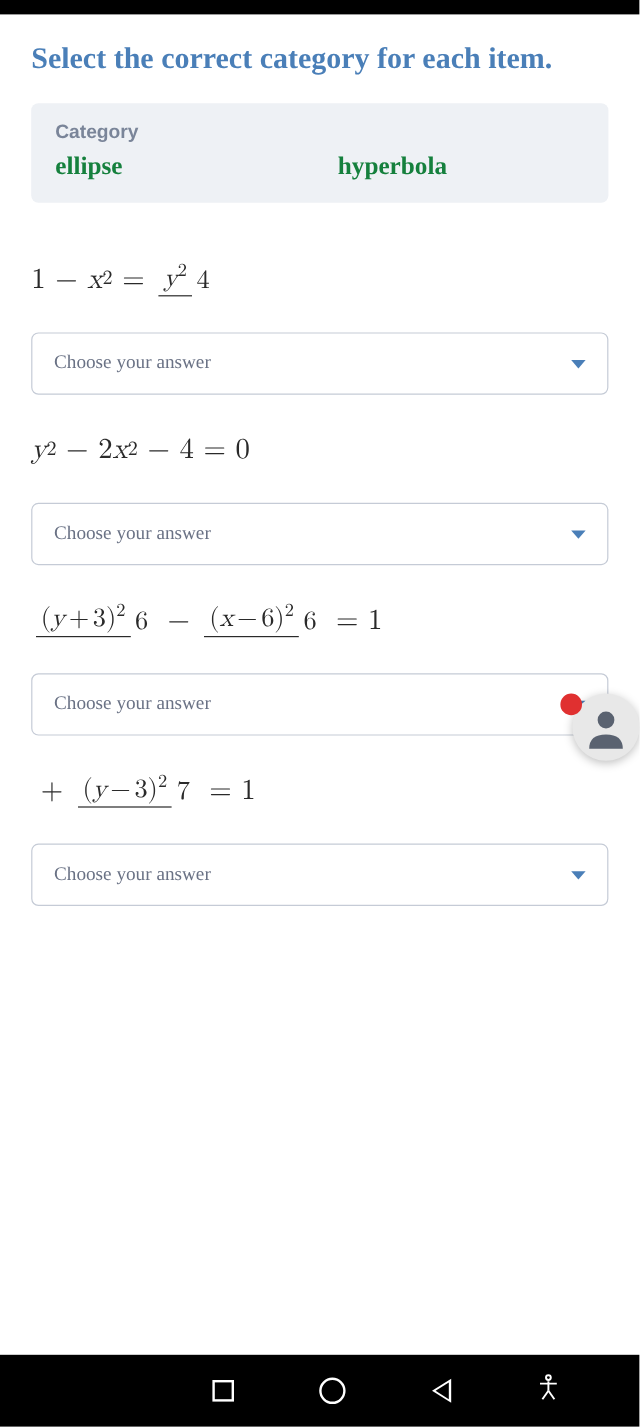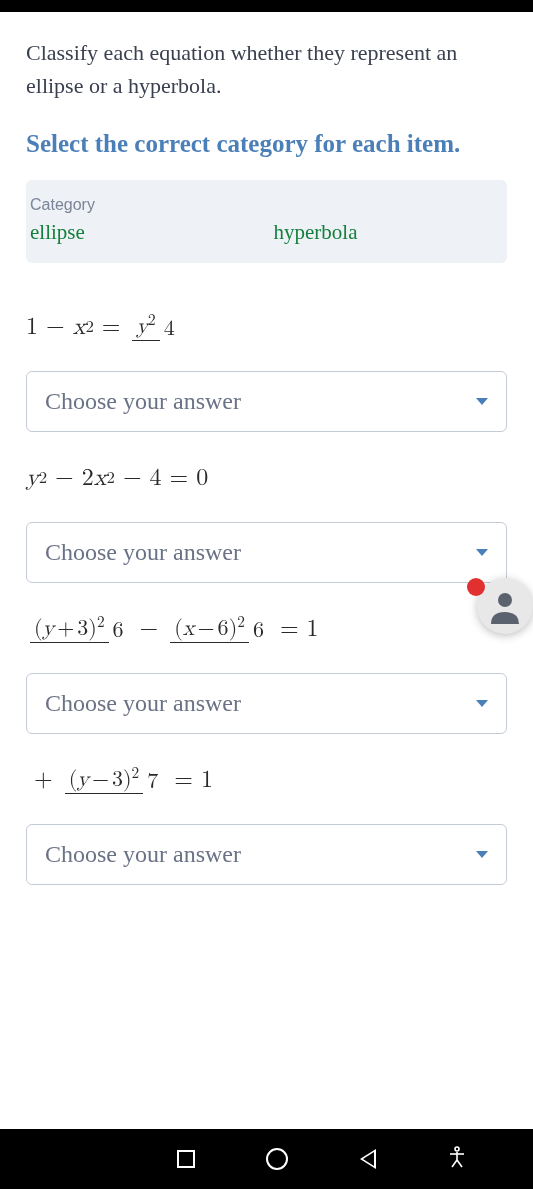--- a/index.html
+++ b/index.html
@@ -35,22 +35,23 @@
     .instruction {
       font-family: Georgia, 'Times New Roman', serif;
       font-size: 25px;
       font-weight: bold;
       color: #4a7fb8;
       margin-bottom: 22px;
     }
     .category-box {
       background: #eef1f5;
       border-radius: 6px;
-      padding: 16px 20px 18px 4px;
+      padding: 16px 20px 18px 20px;
       margin-bottom: 34px;
+      font-weight: bold;
     }
     .category-label {
       font-family: -apple-system, BlinkMacSystemFont, 'Segoe UI', sans-serif;
       font-size: 16px;
       color: #7a8599;
       margin-bottom: 6px;
     }
     .category-options {
       display: flex;
       font-family: Georgia, 'Times New Roman', serif;
@@ -101,21 +102,21 @@
       border-radius: 6px;
       padding: 16px 18px;
       display: flex;
       justify-content: space-between;
       align-items: center;
       margin-bottom: 16px;
       cursor: pointer;
     }
     .dropdown-text {
       font-family: Georgia, 'Times New Roman', serif;
-      font-size: 24px;
+      font-size: 16px;
       color: #6a7285;
     }
     .caret {
       width: 0;
       height: 0;
       border-left: 6px solid transparent;
       border-right: 6px solid transparent;
       border-top: 7px solid #4a7fb8;
     }
     .avatar {
@@ -189,21 +190,20 @@
       font-style: italic;
     }
   </style>
 </head>
 <body>
 
 <div class="status-bar"></div>
 
 <div class="content">
 
-  <p class="question-text">Classify each equation whether they represent an ellipse or a hyperbola.</p>
 
   <p class="instruction">Select the correct category for each item.</p>
 
   <div class="category-box">
     <div class="category-label">Category</div>
     <div class="category-options">
       <div class="cat-opt-1">ellipse</div>
       <div class="cat-opt-2">hyperbola</div>
     </div>
   </div>

